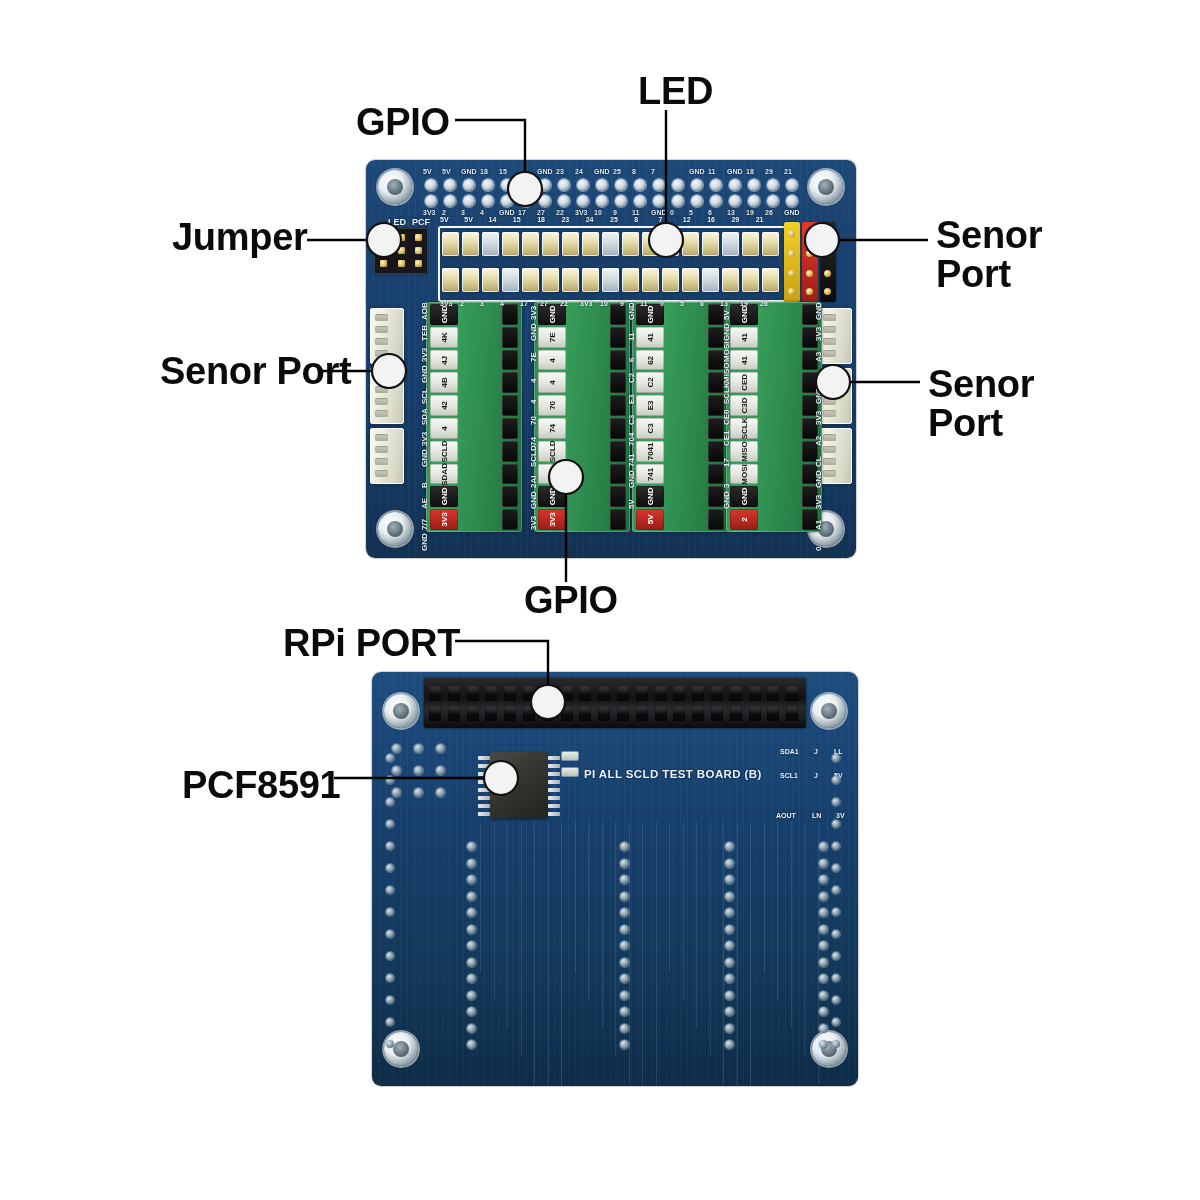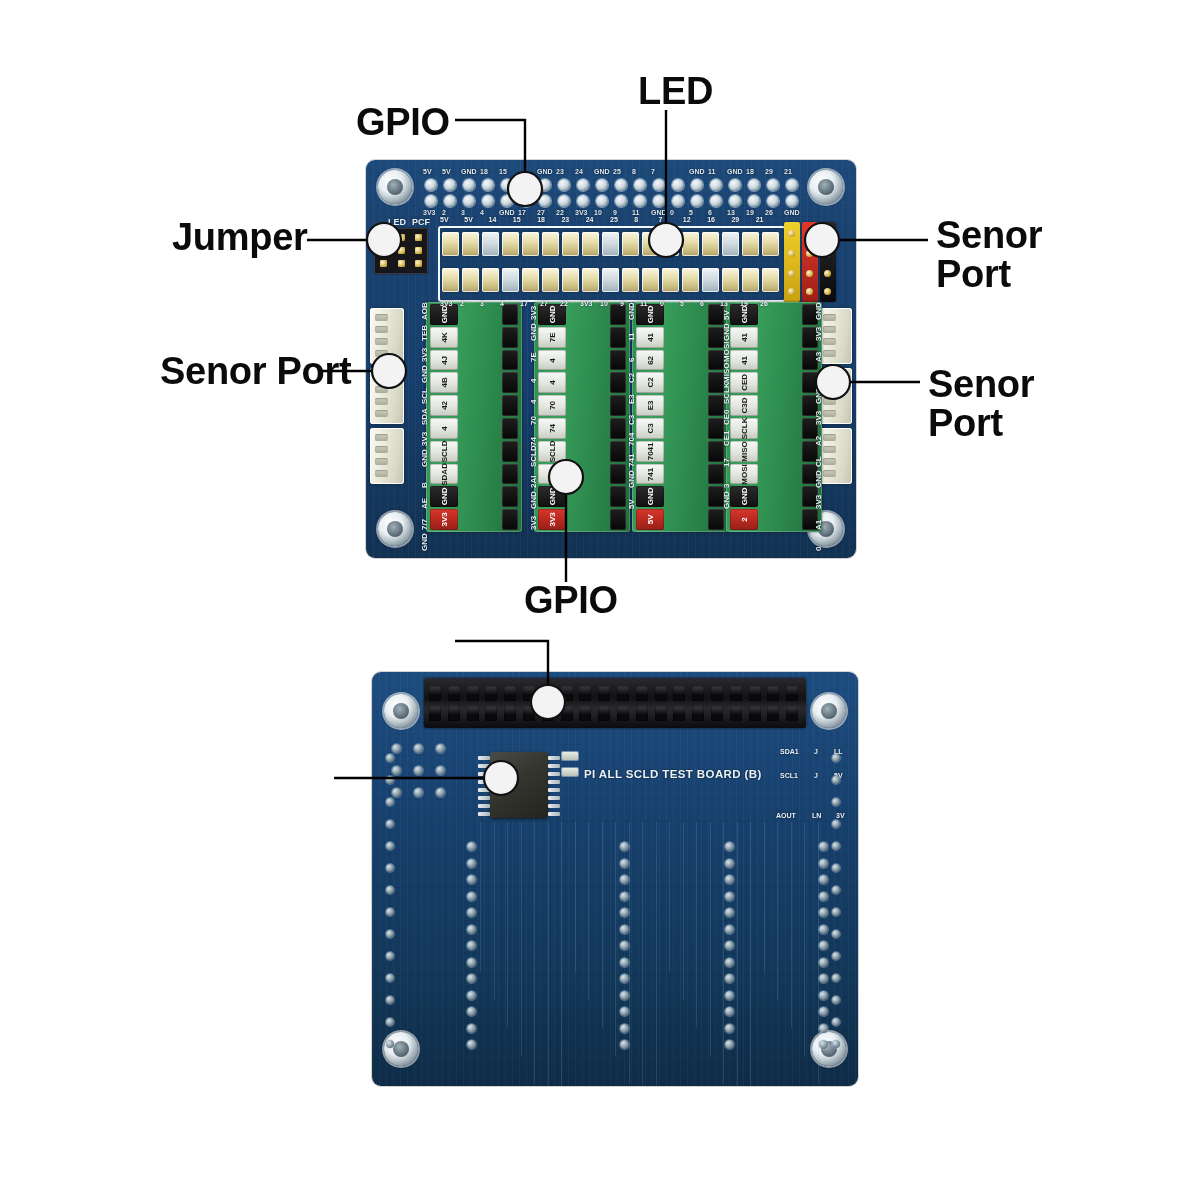--- a/index.html
+++ b/index.html
@@ -880,14 +880,16 @@
 
   <div class="callout" id="co-gpio-top" style="left: 356px; top: 103px; font-size: 38px; color: rgb(11, 11, 11);">GPIO</div>
   <div class="callout" id="co-led" style="left: 638px; top: 72px; font-size: 38px; color: rgb(11, 11, 11);">LED</div>
   <div class="callout" id="co-jumper" style="left: 172px; top: 218px; font-size: 38px; color: rgb(11, 11, 11);">Jumper</div>
   <div class="callout" id="co-sensor-tr" style="left: 936px; top: 216px; font-size: 38px; color: rgb(11, 11, 11);">Senor
 Port</div>
   <div class="callout" id="co-sensor-l" style="left: 160px; top: 352px; font-size: 38px; color: rgb(11, 11, 11);">Senor Port</div>
   <div class="callout" id="co-sensor-r" style="left: 928px; top: 365px; font-size: 38px; color: rgb(11, 11, 11);">Senor
 Port</div>
   <div class="callout" id="co-gpio-bottom" style="left: 524px; top: 581px; font-size: 38px; color: rgb(11, 11, 11);">GPIO</div>
+  <div class="callout" id="co-rpi-port" style="left: 283px; top: 624px; font-size: 38px; color: rgb(11, 11, 11);">RPi PORT</div>
+  <div class="callout" id="co-pcf8591" style="left: 182px; top: 766px; font-size: 38px; color: rgb(11, 11, 11);">PCF8591</div>
 
 </div>
 
 </body></html>

